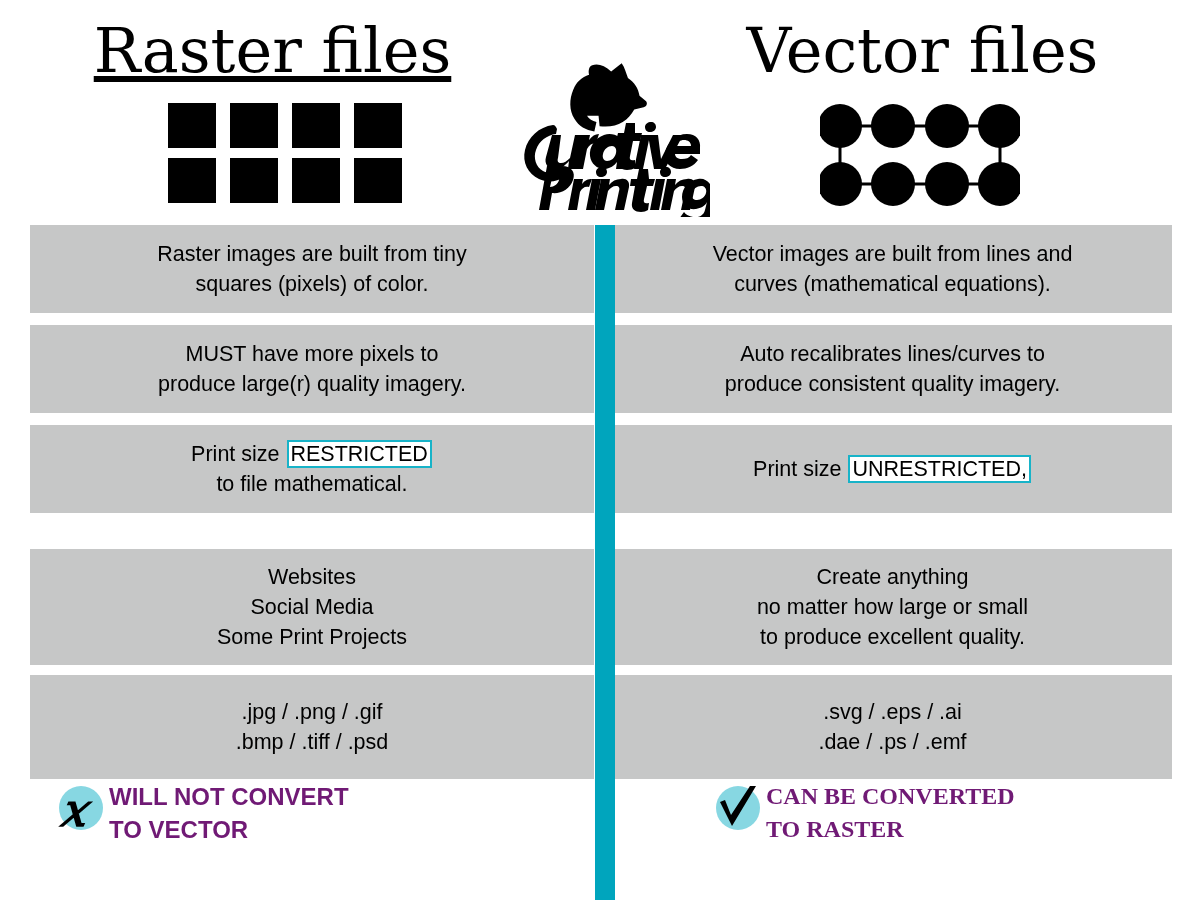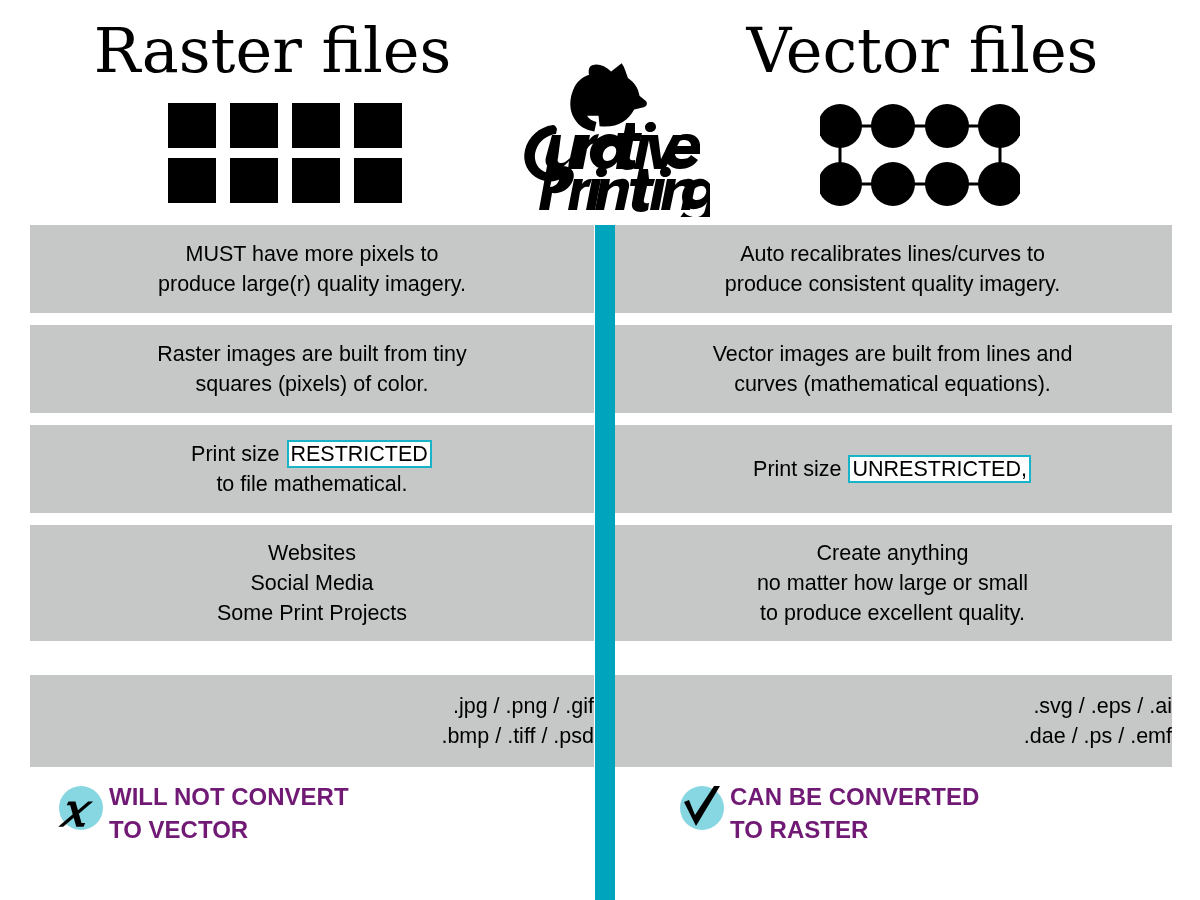--- a/index.html
+++ b/index.html
@@ -15,21 +15,21 @@
   .header {
     position:absolute; left:0; top:0; width:1200px; height:225px;
   }
   .title {
     position:absolute; top:14px;
     font-family:"DejaVu Serif", serif;
     font-size:62px; font-weight:400; color:#000;
     letter-spacing:0px; text-align:center;
     white-space:nowrap;
   }
-  .title-raster { left:0; width:545px; }
+  .title-raster { left:0; width:545px;text-decoration:underline; }
   .title-vector { left:650px; width:545px; }
 
   
   .raster-grid {
     position:absolute; left:168px; top:103px;
     display:grid;
     grid-template-columns:repeat(4, 48px);
     grid-template-rows:repeat(2, 45px);
     column-gap:14px; row-gap:10px;
   }
@@ -50,23 +50,23 @@
     display:flex; flex-direction:column;
     align-items:center; justify-content:center;
     text-align:center; color:#000;
     font-size:21.5px; line-height:30px;
   }
   .bar.left  { position:absolute; left:30px;  width:564px; }
   .bar.right { position:absolute; left:613px; width:559px; }
   .row.h88  { height:100px; }
   .row.h88 .bar { height:88px; }
   .row.h140 { height:150px; }
-  .row.h140 .bar { height:116px; }
+  .row.h140 .bar { height:116px;margin-top:24px; }
   .row.h92  { height:105px; }
-  .row.h92 .bar { height:92px;align-items:flex-end; }
+  .row.h92 .bar { height:104px; }
 
   .bar .ln { display:block; white-space:nowrap; }
   .hl {
     background:#ffffff;
     border:2.5px solid #17b3c8;
     padding:0 2px;
     margin:8px 1px;
   }
 
   
@@ -76,21 +76,21 @@
     background:#00a5bd;
   }
 
   
   .footer { position:absolute; left:0; top:780px; width:1200px; height:120px; }
   .concl {
     position:absolute; top:0;
     display:flex; align-items:flex-start;
   }
   .concl-left  { left:55px; }
-  .concl-right { left:676px; }
+  .concl-right { left:712px;font-family:Liberation Serif, serif; }
   .badge { position:relative; width:52px; height:52px; flex:0 0 52px; margin-top:4px; }
   .badge .disc {
     position:absolute; left:4px; top:2px;
     width:44px; height:44px; border-radius:50%;
     background:#87d7e2;
   }
   .badge svg { position:absolute; left:0; top:0; }
   .concl-text {
     font-size:24px; font-weight:bold; line-height:33px;
     color:#701a75; text-align:left; white-space:nowrap;
@@ -183,37 +183,37 @@
       <circle cx="127" cy="84" r="22" fill="#000"></circle>
       <circle cx="180" cy="84" r="22" fill="#000"></circle>
     </svg>
   </div>
 </div>
 
 <div class="rows">
 
   <div class="row h88">
     <div class="bar left">
+      <span class="ln">Raster images are built from tiny</span>
+      <span class="ln">squares (pixels) of color.</span>
+    </div>
+    <div class="bar right">
+      <span class="ln">Vector images are built from lines and</span>
+      <span class="ln">curves (mathematical equations).</span>
+    </div>
+  </div>
+
+  <div class="row h88">
+    <div class="bar left">
       <span class="ln">MUST have more pixels to</span>
       <span class="ln">produce large(r) quality imagery.</span>
     </div>
     <div class="bar right">
       <span class="ln">Auto recalibrates lines/curves to</span>
       <span class="ln">produce consistent quality imagery.</span>
-    </div>
-  </div>
-
-  <div class="row h88">
-    <div class="bar left">
-      <span class="ln">Raster images are built from tiny</span>
-      <span class="ln">squares (pixels) of color.</span>
-    </div>
-    <div class="bar right">
-      <span class="ln">Vector images are built from lines and</span>
-      <span class="ln">curves (mathematical equations).</span>
     </div>
   </div>
 
   <div class="row h88">
     <div class="bar left">
       <span class="ln"><span>Print size </span><span class="hl">RESTRICTED</span></span>
       <span class="ln">to file mathematical.</span>
     </div>
     <div class="bar right">
       <span class="ln"><span>Print size </span><span class="hl">UNRESTRICTED,</span></span>

